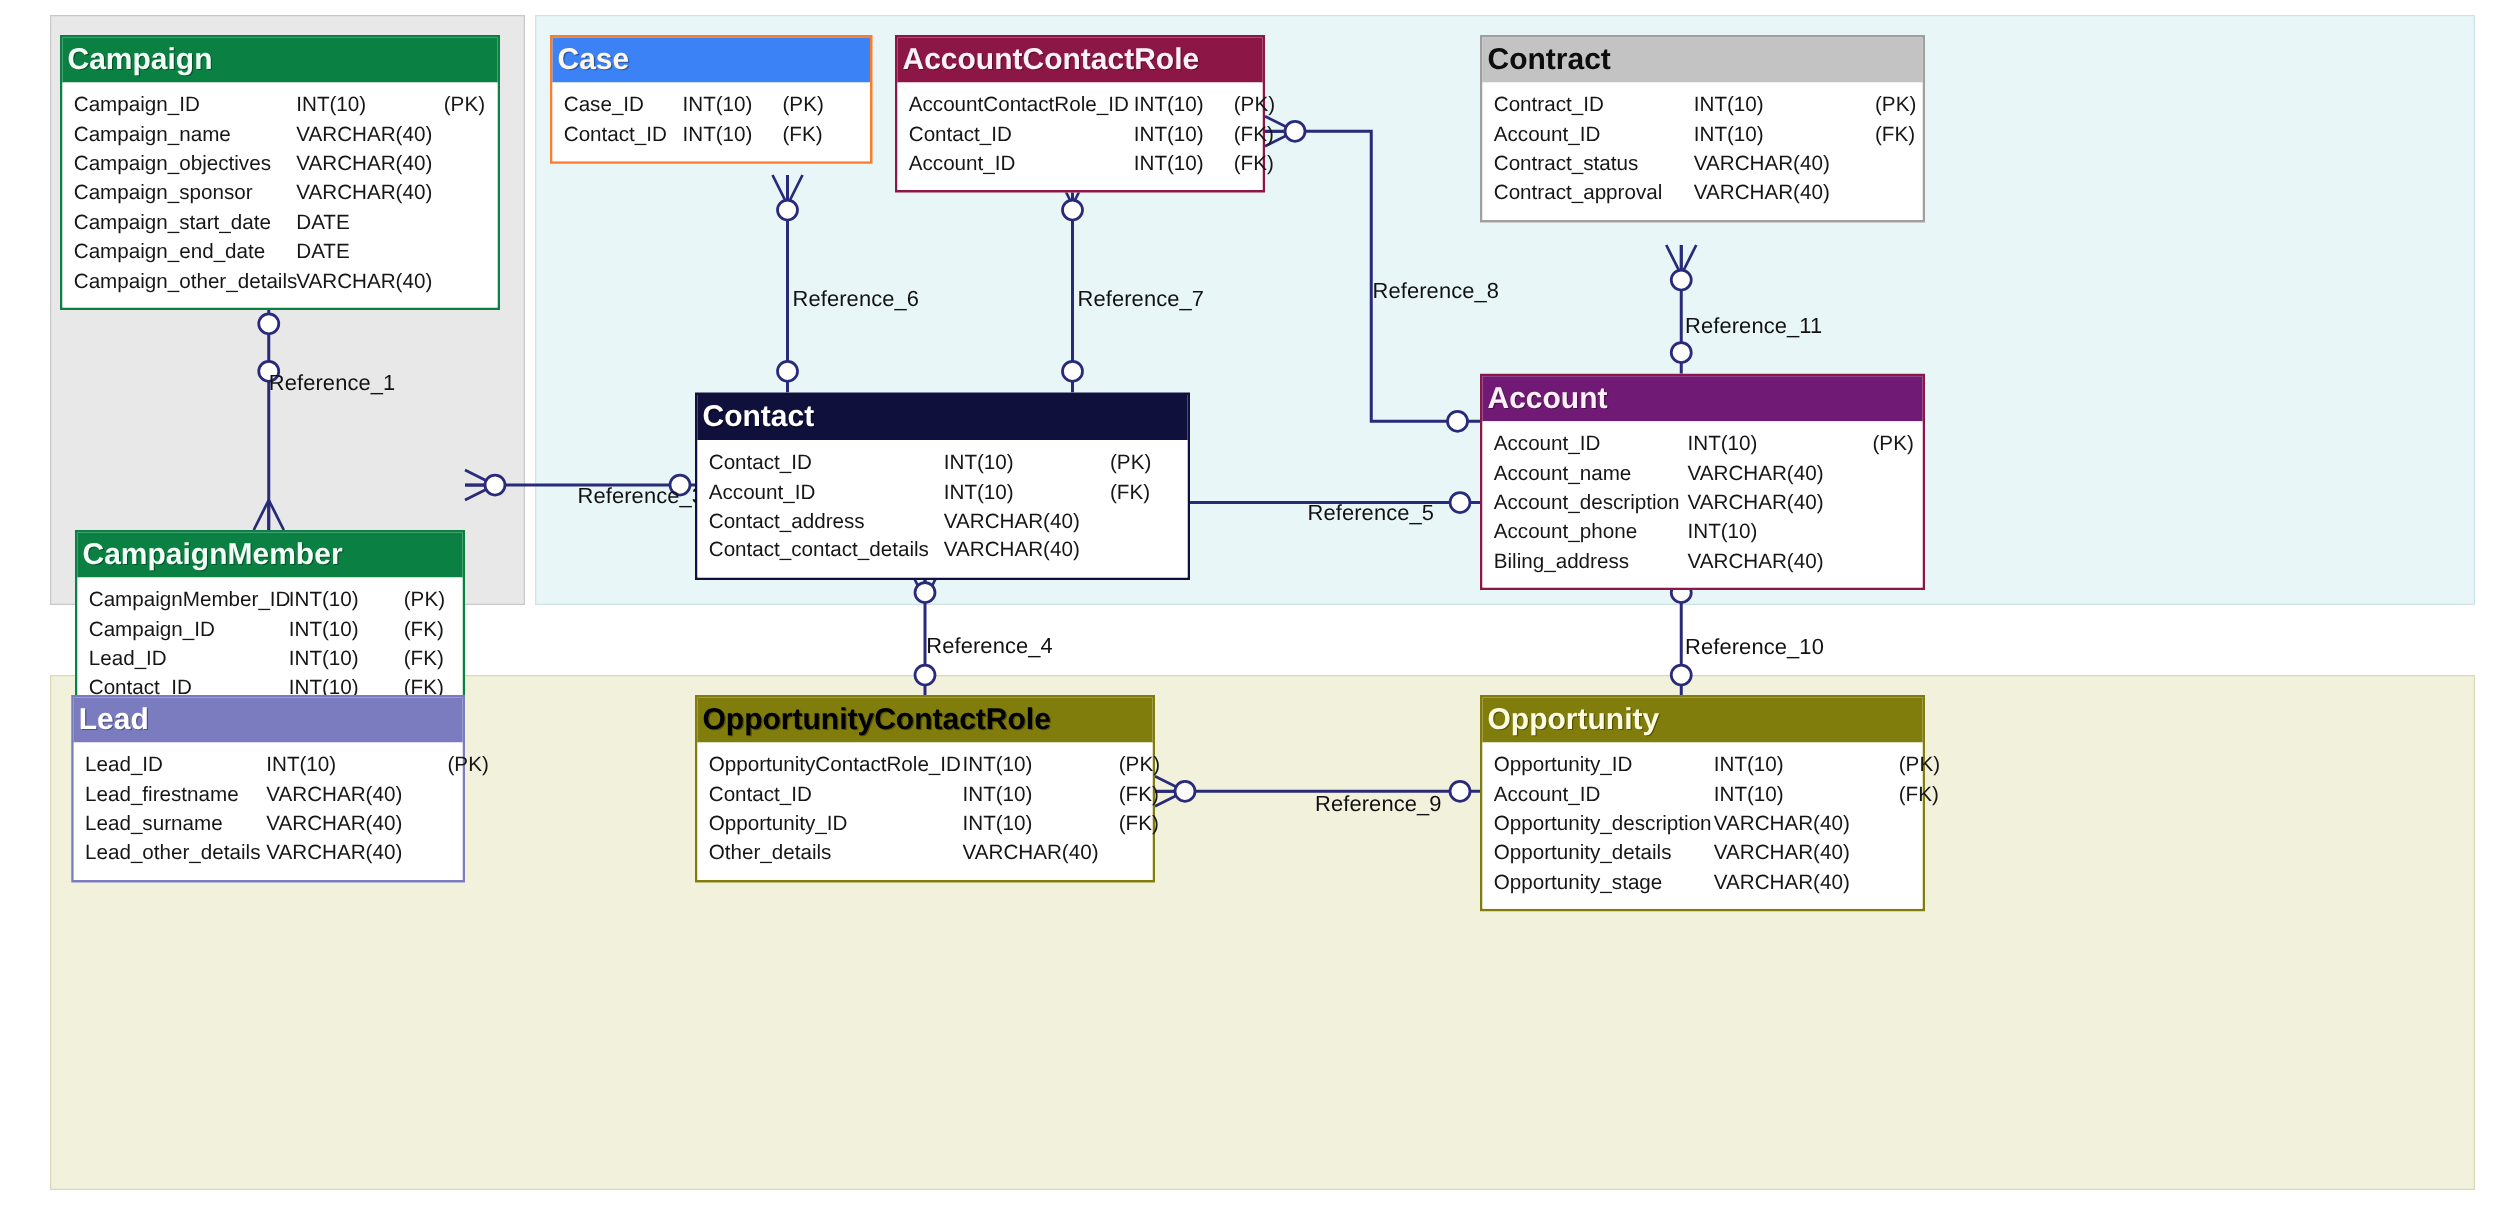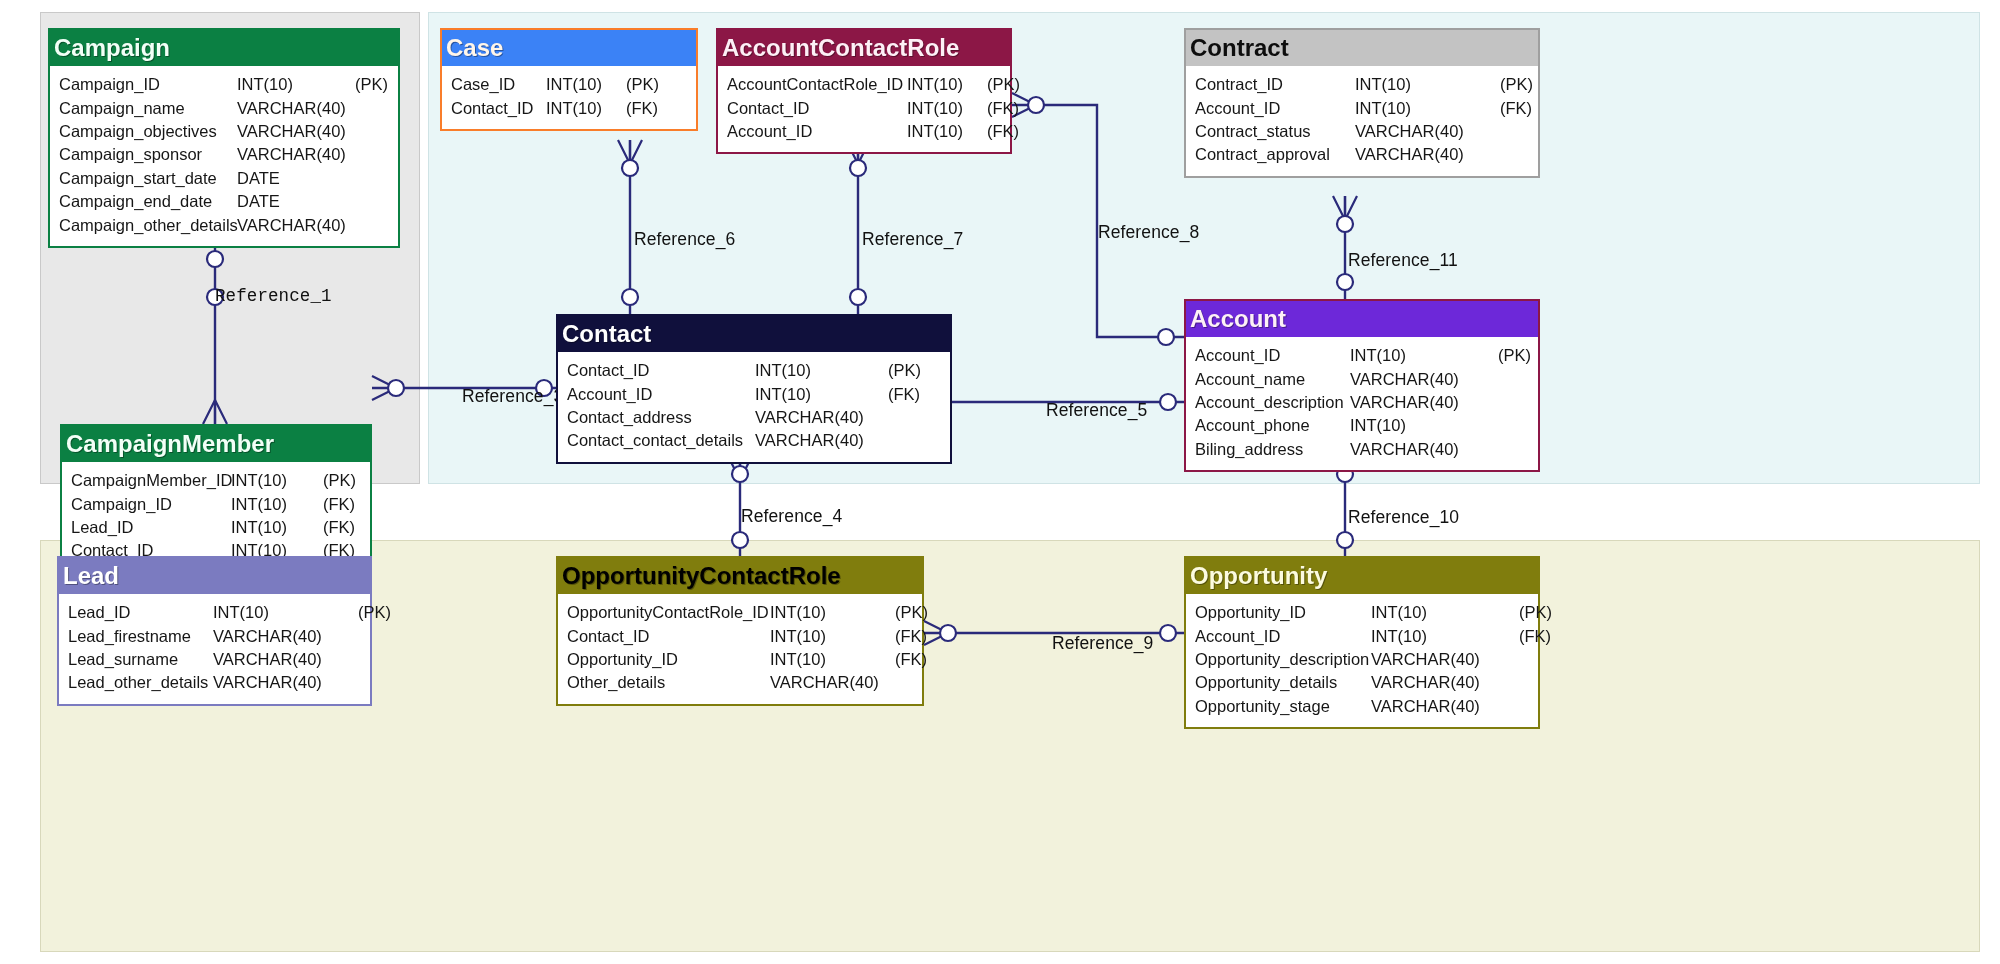--- a/index.html
+++ b/index.html
@@ -117,21 +117,21 @@
         <use href="#ring" x="1166" y="337"></use>
       <use href="#ring" x="948" y="633"></use>
         <use href="#ring" x="1168" y="633"></use>
       <use href="#ring" x="1345" y="474"></use>
         <use href="#ring" x="1345" y="540"></use>
       <use href="#ring" x="1345" y="224"></use>
         <use href="#ring" x="1345" y="282"></use>
     </g>
   </svg>
 
-  <div class="relname" style="left:215px;top:286px;font-family:Liberation Mono, monospace;">Reference_1</div>
+  <div class="relname" style="left:215px;top:296px;">Reference_1</div>
   <div class="relname" style="left:212px;top:514px;">Reference_2</div>
   <div class="relname" style="left:462px;top:386px;">Reference_3</div>
   <div class="relname" style="left:741px;top:506px;">Reference_4</div>
   <div class="relname" style="left:1046px;top:400px;">Reference_5</div>
   <div class="relname" style="left:634px;top:229px;">Reference_6</div>
   <div class="relname" style="left:862px;top:229px;">Reference_7</div>
   <div class="relname" style="left:1098px;top:222px;">Reference_8</div>
   <div class="relname" style="left:1052px;top:633px;">Reference_9</div>
   <div class="relname" style="left:1348px;top:507px;">Reference_10</div>
   <div class="relname" style="left:1348px;top:250px;">Reference_11</div>
@@ -281,21 +281,21 @@
             <span class="c-key"></span>
           </div>
           <div class="row">
             <span class="c-name" style="width: 188px;">Contact_contact_details</span>
             <span class="c-type" style="width: 133px;">VARCHAR(40)</span>
             <span class="c-key"></span>
           </div>
         </div>
       </div>
       <div class="tbl" style="left: 1184px; top: 299px; width: 356px; border-color: rgb(140, 23, 70);">
-        <div class="hd" style="background: #6d28d9; color: rgb(253, 240, 246);">Account</div>
+        <div class="hd" style="background: #701a75; color: rgb(253, 240, 246);">Account</div>
         <div class="bd">
           <div class="row">
             <span class="c-name" style="width: 155px;">Account_ID</span>
             <span class="c-type" style="width: 148px;">INT(10)</span>
             <span class="c-key">(PK)</span>
           </div>
           <div class="row">
             <span class="c-name" style="width: 155px;">Account_name</span>
             <span class="c-type" style="width: 148px;">VARCHAR(40)</span>
             <span class="c-key"></span>

